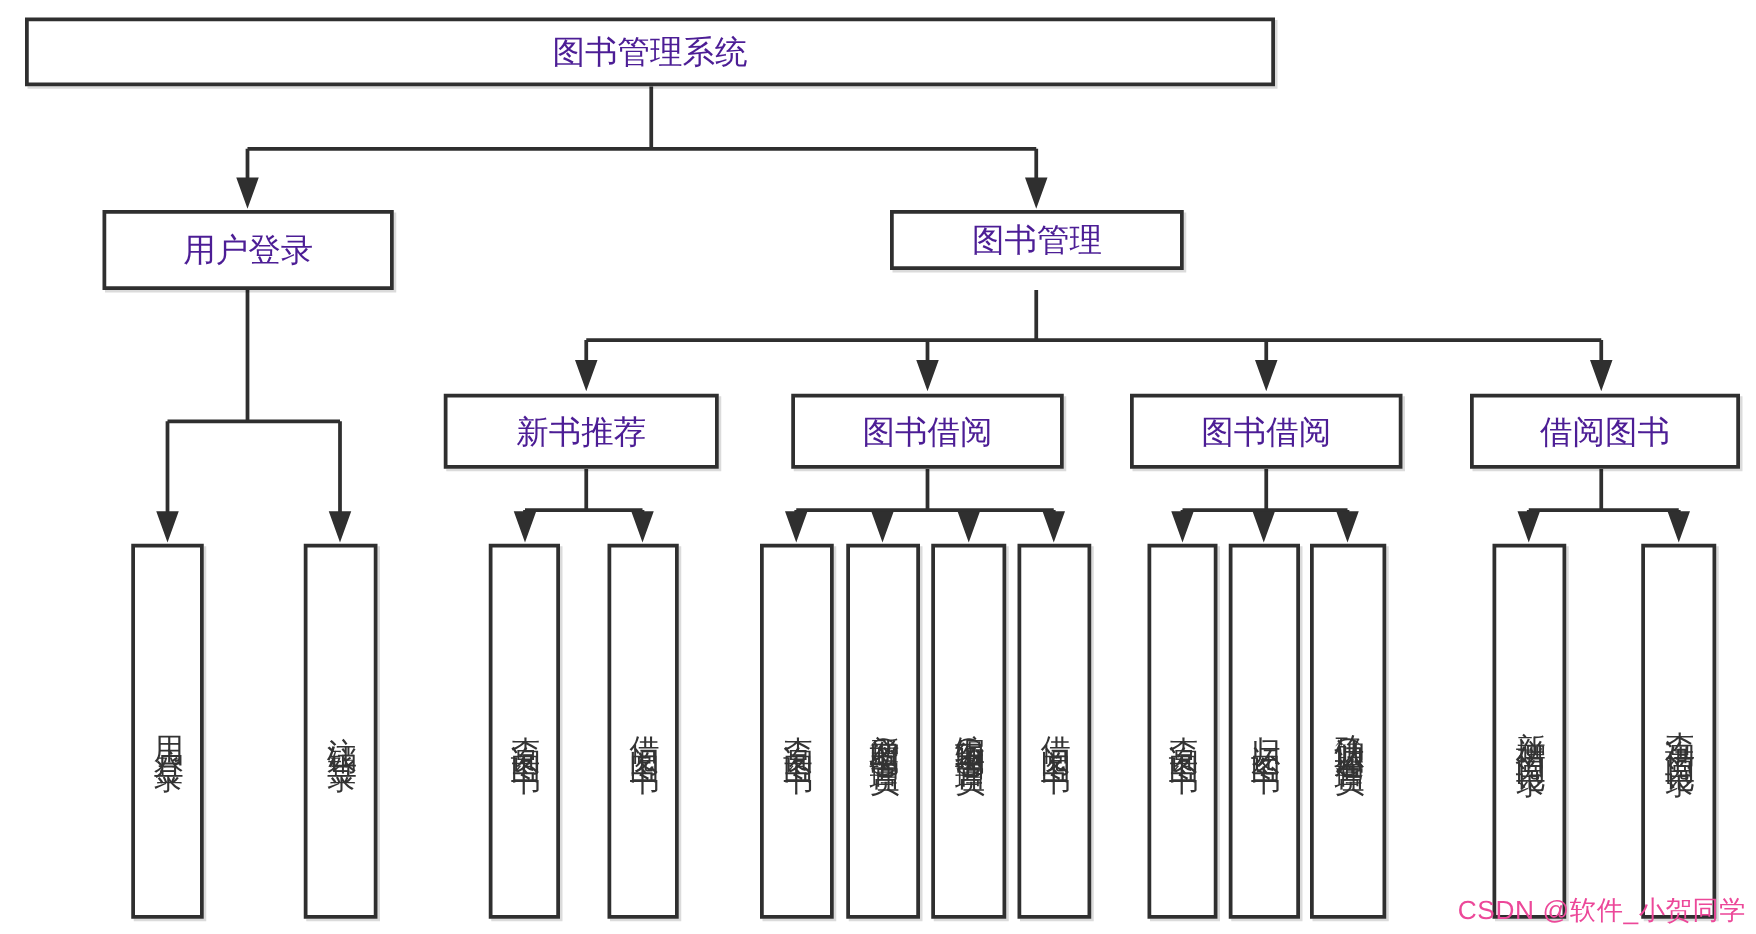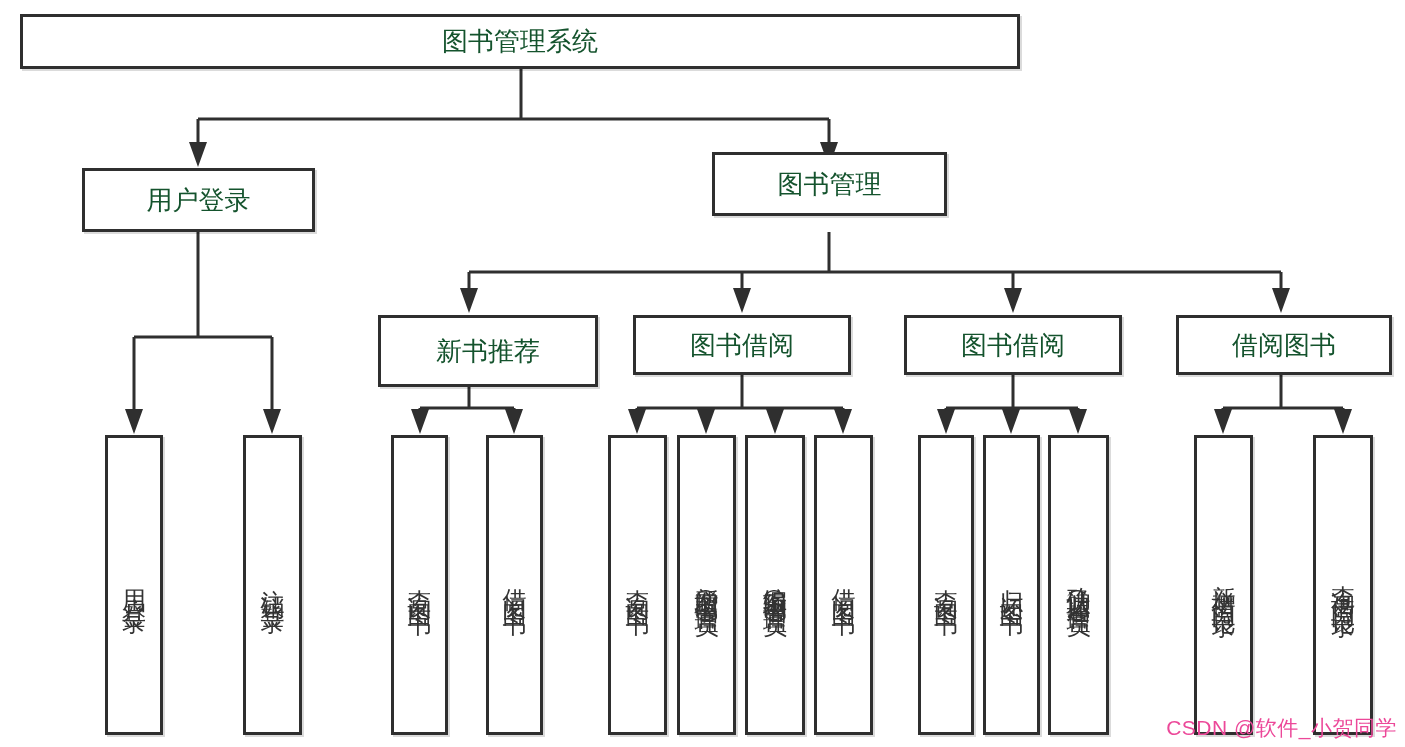--- a/index.html
+++ b/index.html
@@ -13,21 +13,21 @@
   .wires{position:absolute;left:0;top:0;z-index:0;}
   .node{
     position:absolute;
     box-sizing:border-box;
     background:#ffffff;
     border:3px solid #2f2f2f;
     box-shadow:2px 2px 0 rgba(0,0,0,0.14);
     display:flex;align-items:center;justify-content:center;
     z-index:1;
   }
-  .hbox{font-size:26px;color:#14532d;}
+  .hbox{font-size:26px;color:#4c1d95;}
   .hbox .hlabel{white-space:nowrap;}
   .vbox{font-size:24px;color:#333333;}
   .vbox .vlabel{
     writing-mode:vertical-rl;
     text-orientation:mixed;
     line-height:1;
   }
   .watermark{
     position:absolute;
     z-index:2;
@@ -83,25 +83,25 @@
     </g>
   </svg>
 
   <div class="node hbox" style="left:20px;top:14px;width:1000px;height:55px;">
     <span class="hlabel">图书管理系统</span>
   </div>
 
   <div class="node hbox" style="left:82px;top:168px;width:233px;height:64px;">
     <span class="hlabel">用户登录</span>
   </div>
-  <div class="node hbox" style="left:712px;top:152px;width:235px;height:64px;">
+  <div class="node hbox" style="left:712px;top:168px;width:235px;height:48px;">
     <span class="hlabel">图书管理</span>
   </div>
 
-  <div class="node hbox" style="left:378px;top:315px;width:220px;height:72px;">
+  <div class="node hbox" style="left:355px;top:315px;width:220px;height:60px;">
     <span class="hlabel">新书推荐</span>
   </div>
   <div class="node hbox" style="left:633px;top:315px;width:218px;height:60px;">
     <span class="hlabel">图书借阅</span>
   </div>
   <div class="node hbox" style="left:904px;top:315px;width:218px;height:60px;">
     <span class="hlabel">图书借阅</span>
   </div>
   <div class="node hbox" style="left:1176px;top:315px;width:216px;height:60px;">
     <span class="hlabel">借阅图书</span>

